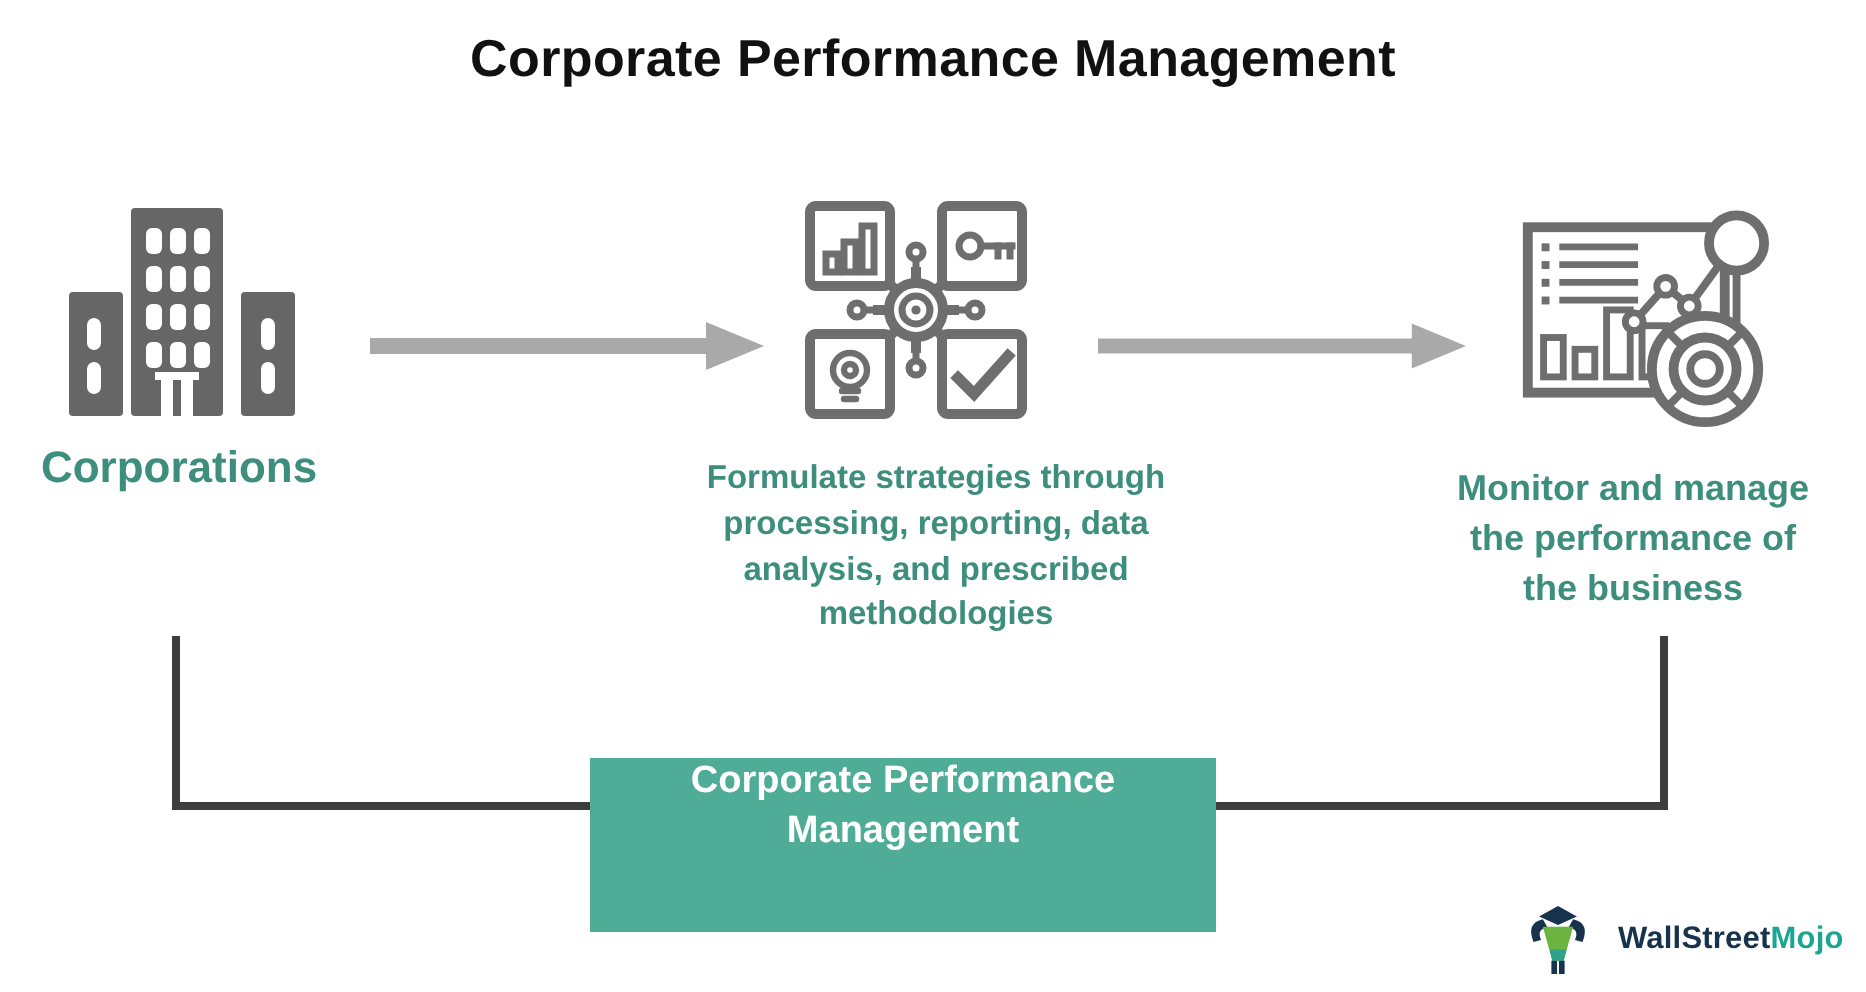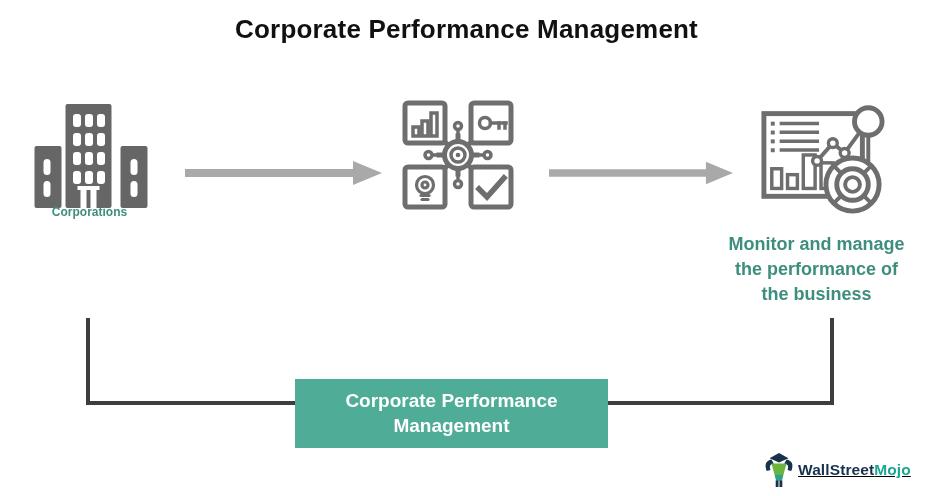--- a/index.html
+++ b/index.html
@@ -23,55 +23,53 @@
     letter-spacing: 0.2px;
   }
   .abs { position: absolute; }
   .teal-label {
     color: #3E8E7E;
     font-weight: 700;
     text-align: center;
     white-space: pre-line;
     line-height: 1.38;
   }
-  .step1-label { left: 8px; top: 204px; width: 163px; font-size: 12px; }
+  .step1-label { left: 8px; top: 219px; width: 163px; font-size: 22px; }
   .step2-label { left: 313px; top: 228px; width: 310px; font-size: 16.5px; }
   .step3-label { left: 710px; top: 232px; width: 213px; font-size: 18px; }
   .icon-step1 { left: 28px;  top: 96px;  width: 126px; height: 120px; }
   .icon-step2 { left: 401px; top: 95px;  width: 114px; height: 120px; }
   .icon-step3 { left: 758px; top: 90px;  width: 128px; height: 126px; }
   .arrow1 { left: 185px; top: 161px; width: 197px; height: 24px; }
   .arrow2 { left: 549px; top: 161px; width: 184px; height: 24px; }
   .bracket-layer { left: 0; top: 0; width: 933px; height: 496px; z-index: 1; pointer-events: none; }
   .result-box {
     position: absolute;
     left: 295px; top: 379px;
-    width: 313px; height: 69px;
+    width: 313px; height: 87px;
     background: #4FAD97;
     z-index: 2;
     display: flex;
-    align-items: center;
     justify-content: center;
   }
   .result-box-label {
     color: #ffffff;
     font-weight: 700;
     font-size: 19px;
     line-height: 1.3;
     text-align: center;
     white-space: pre-line;
   }
   .logo {
     position: absolute;
     left: 762px; top: 451px;
     display: flex;
     align-items: center;
-    gap: 2px;
+    gap: 13px;
     z-index: 2;
-    text-decoration: underline;
   }
   .logo-text { font-size: 15.5px; font-weight: 700; letter-spacing: 0.1px; }
   .logo-text .brand-primary { color: #16324C; }
   .logo-text .brand-secondary { color: #1CA692; }
 </style>
 </head>
 <body>
 
 <div class="canvas">
 
@@ -215,20 +213,24 @@
 
     <g fill="none" stroke="#6E6E6E">
       <circle cx="96" cy="94" r="27" stroke-width="5" fill="#ffffff"></circle>
       <path d="M77,75 L85,83 M115,75 L107,83 M77,113 L85,105 M115,113 L107,105" stroke-width="4"></path>
       <circle cx="96" cy="94" r="16" stroke-width="5"></circle>
       <circle cx="96" cy="94" r="7.5" stroke-width="4"></circle>
     </g>
   </svg>
 
   <div class="abs teal-label step1-label">Corporations</div>
+  <div class="abs teal-label step2-label">Formulate strategies through
+processing, reporting, data
+analysis, and prescribed
+methodologies</div>
   <div class="abs teal-label step3-label">Monitor and manage
 the performance of
 the business</div>
 
   <svg class="abs bracket-layer" viewBox="0 0 933 496" aria-hidden="true">
     <polyline points="88,318 88,403 832,403 832,318" fill="none" stroke="#3D3D3D" stroke-width="4"></polyline>
   </svg>
 
   <div class="result-box">
     <div class="result-box-label">Corporate Performance

